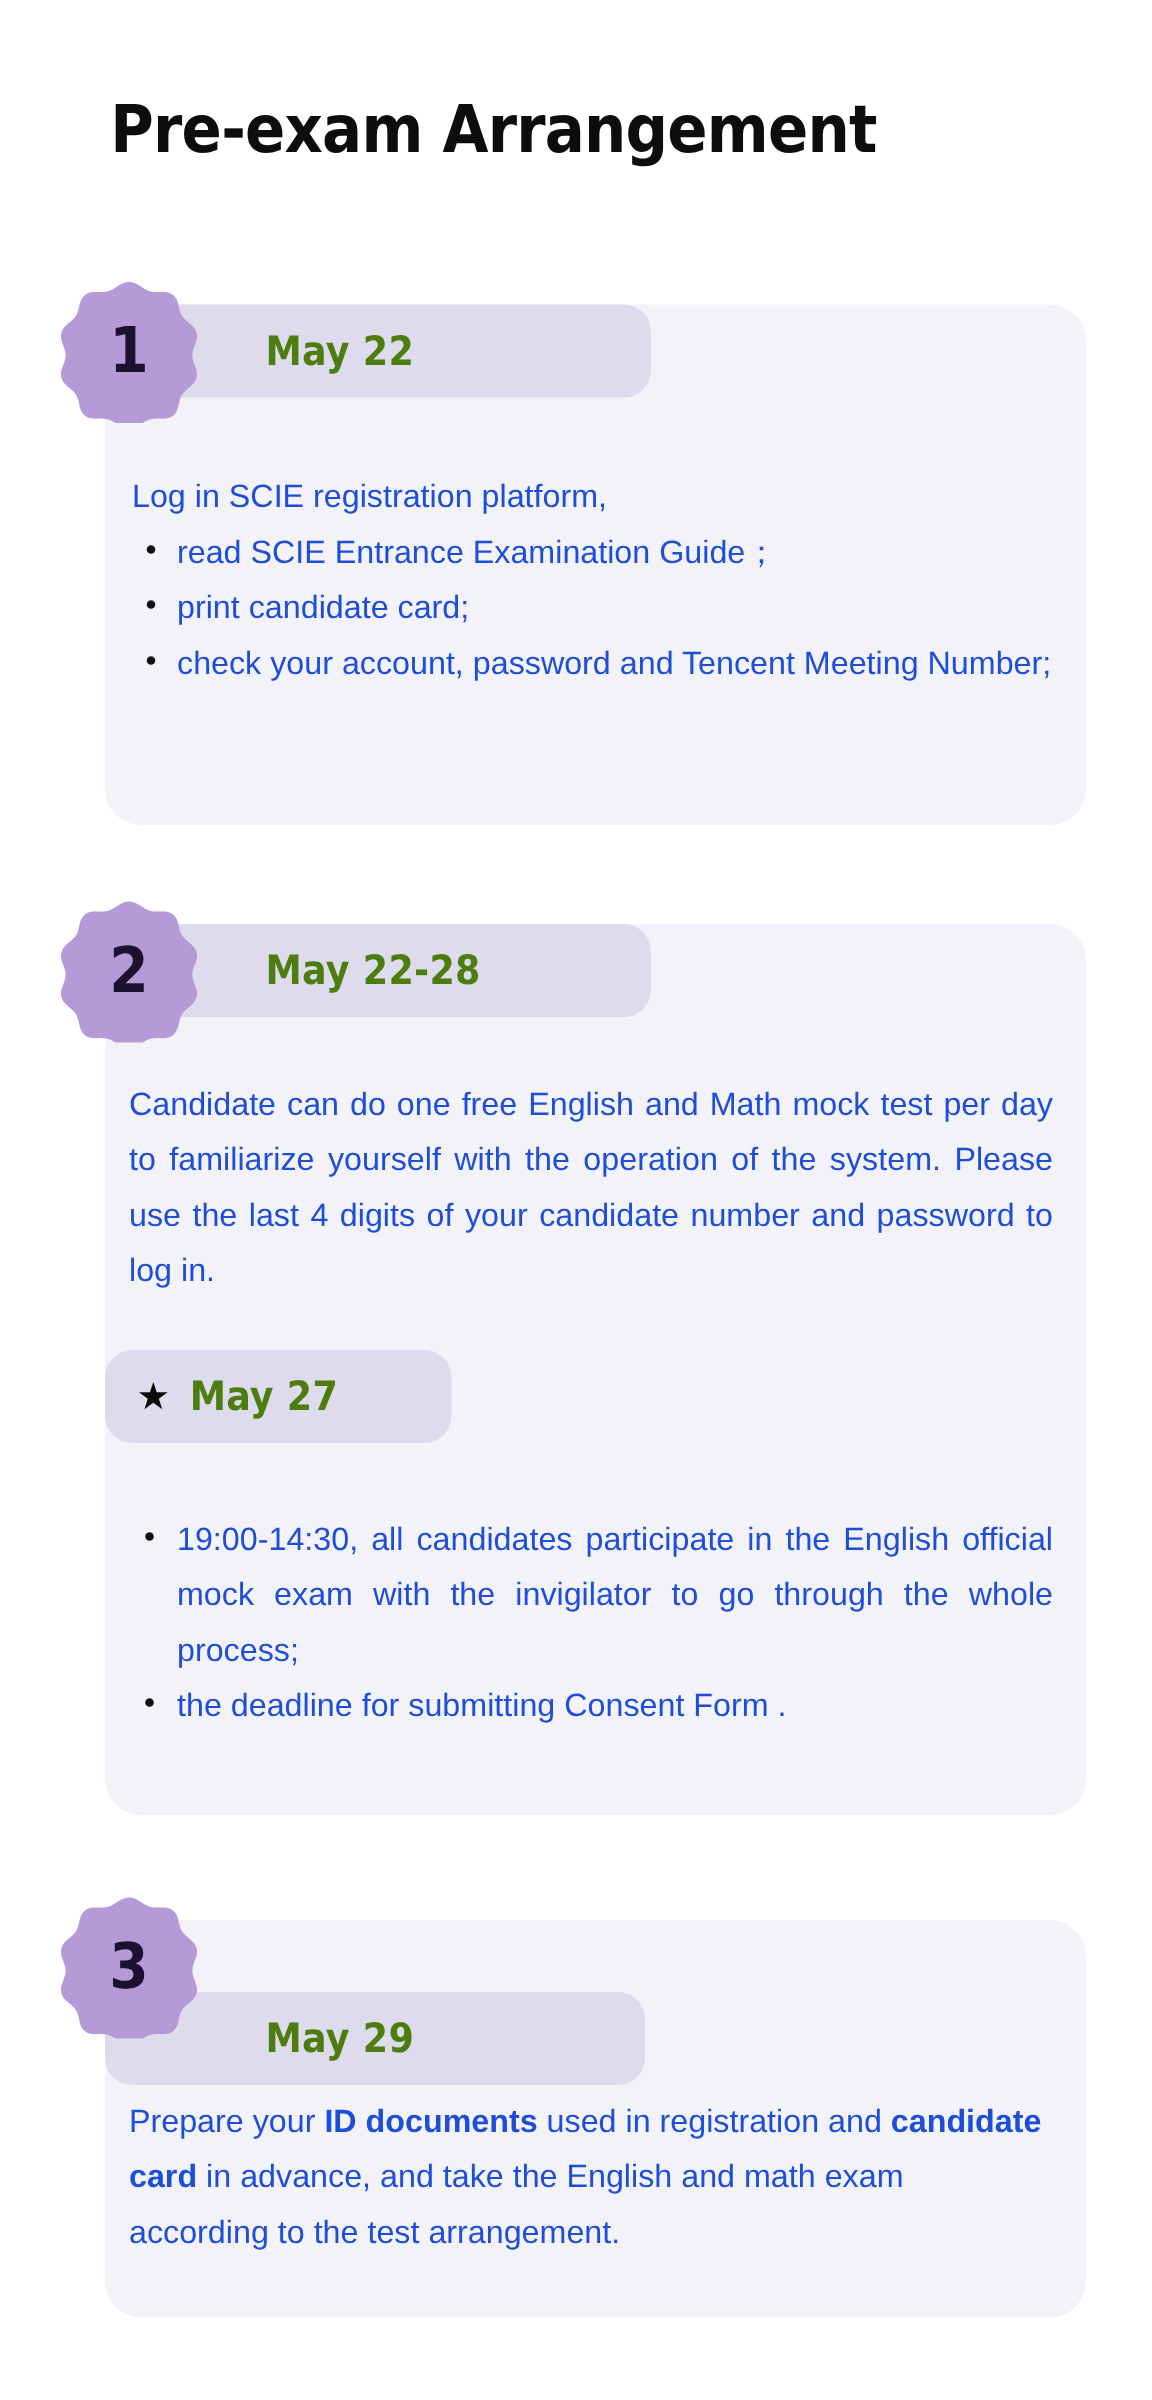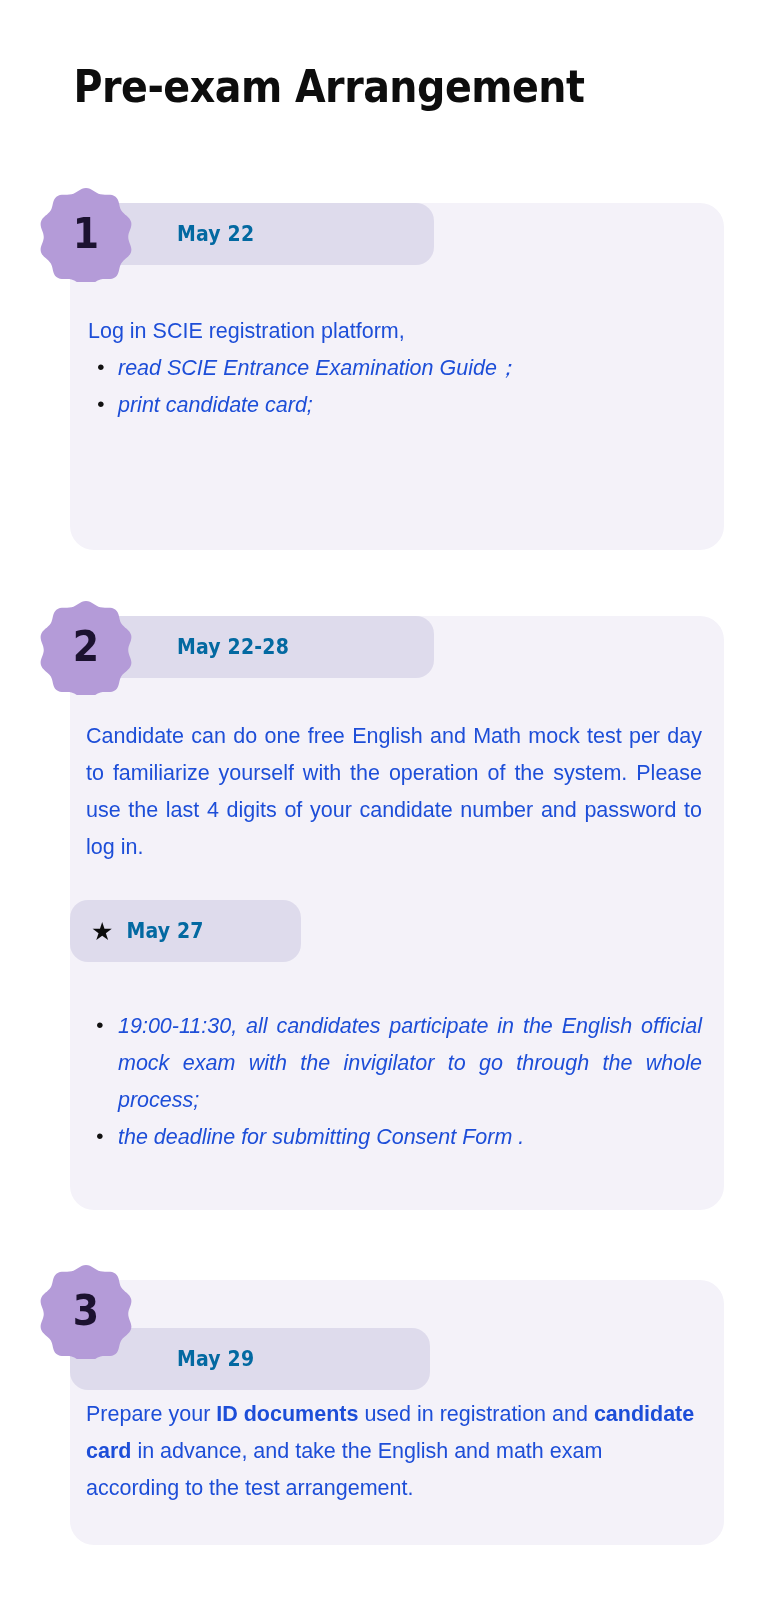--- a/index.html
+++ b/index.html
@@ -48,22 +48,22 @@
     position: absolute;
     background: #dedbec;
     border-radius: 18px;
     display: flex;
     align-items: center;
     box-sizing: border-box;
   }
   .chip-label {
     font-family: "DejaVu Sans Condensed", "Liberation Sans", sans-serif;
     font-weight: 700;
-    font-size: 21px;
-    color: #0369a1;
+    font-size: 27px;
+    color: #4d7c0f;
     letter-spacing: 0.2px;
     white-space: nowrap;
   }
   .chip-star {
     font-size: 25px;
     color: #0b0b0b;
     line-height: 1;
     margin-right: 13px;
     display: inline-block;
   }
@@ -115,21 +115,20 @@
 
   ul.bullets {
     list-style: none;
     margin: 0;
     padding: 0;
   }
   ul.bullets > li {
     position: relative;
     padding-left: 30px;
     margin: 0;
-    font-style: italic;
   }
   ul.bullets > li::before {
     content: "\2022";
     position: absolute;
     left: 8px;
     top: -1px;
     font-size: 21px;
     color: #111;
     line-height: 1.72;
   }
@@ -176,20 +175,21 @@
         C40.5 7.2 44 2 50 2 Z"></path>
     </svg>
     <div class="badge-num">1</div>
   </div>
 
   <div class="body-text" style="left:88px; top:313px; width:636px;">
     <div class="lead">Log in SCIE registration platform,</div>
     <ul class="bullets indent-1">
       <li class="justify">read SCIE Entrance Examination Guide；</li>
       <li class="justify">print candidate card;</li>
+      <li class="justify">check your account, password and Tencent Meeting Number;</li>
     </ul>
   </div>
 </div>
 
 <div class="step">
 
   <div class="card" style="left:70px; top:616px; width:654px; height:594px;"></div>
 
   <div class="chip" style="left:70px; top:616px; width:364px; height:62px; padding-left:107px;">
     <span class="chip-label">May 22-28</span>
@@ -224,21 +224,21 @@
 
   <div class="body-text justify" style="left:86px; top:718px; width:616px;">Candidate can do one free English and Math mock test per day to familiarize yourself with the operation of the system. Please use the last 4 digits of your candidate number and password to log in.</div>
 
   <div class="chip" style="left:70px; top:900px; width:231px; height:62px; padding-left:21px;">
     <span class="chip-star">★</span>
     <span class="chip-label">May 27</span>
   </div>
 
   <div class="body-text" style="left:88px; top:1008px; width:614px;">
     <ul class="bullets">
-      <li class="justify">19:00-11:30, all candidates participate in the English official mock exam with the invigilator to go  through the whole process;</li>
+      <li class="justify">19:00-14:30, all candidates participate in the English official mock exam with the invigilator to go  through the whole process;</li>
       <li>the deadline for submitting Consent Form .</li>
     </ul>
   </div>
 </div>
 
 <div class="step">
 
   <div class="card" style="left:70px; top:1280px; width:654px; height:265px;"></div>
 
   <div class="chip" style="left:70px; top:1328px; width:360px; height:62px; padding-left:107px;">

